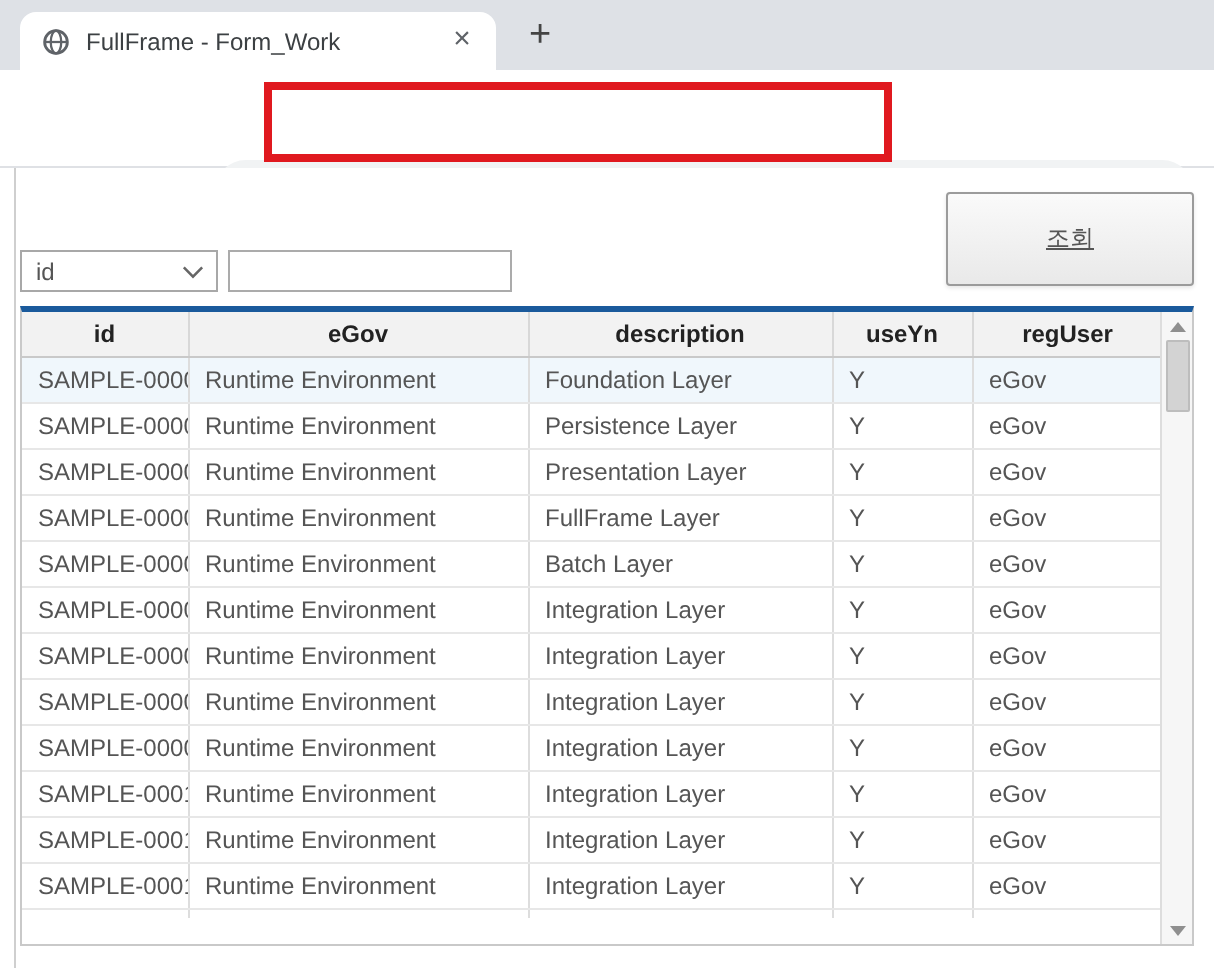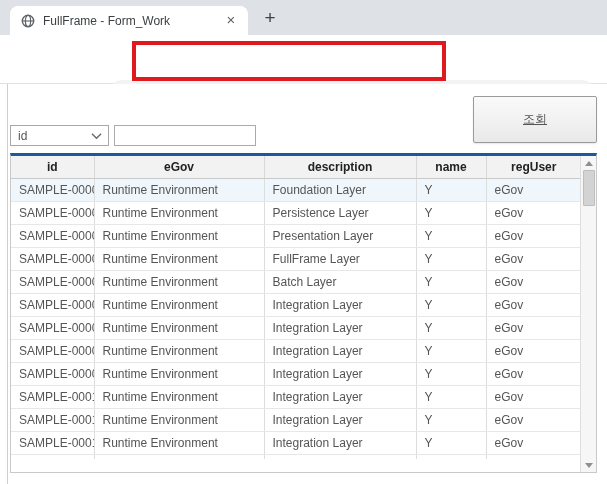--- a/index.html
+++ b/index.html
@@ -149,21 +149,21 @@
               <col style="width:170px">
               <col style="width:152px">
             <col style="width:70px">
               <col style="width:95px">
           </colgroup>
           <thead>
             <tr>
               <th>id</th>
               <th>eGov</th>
               <th>description</th>
-              <th>name</th>
+              <th>useYn</th>
               <th>regUser</th>
             </tr>
           </thead>
           <tbody>
               <tr class="selected">
                 <td>SAMPLE-00001</td>
                 <td>Runtime Environment</td>
                 <td>Foundation Layer</td>
                 <td>Y</td>
                 <td>eGov</td>

